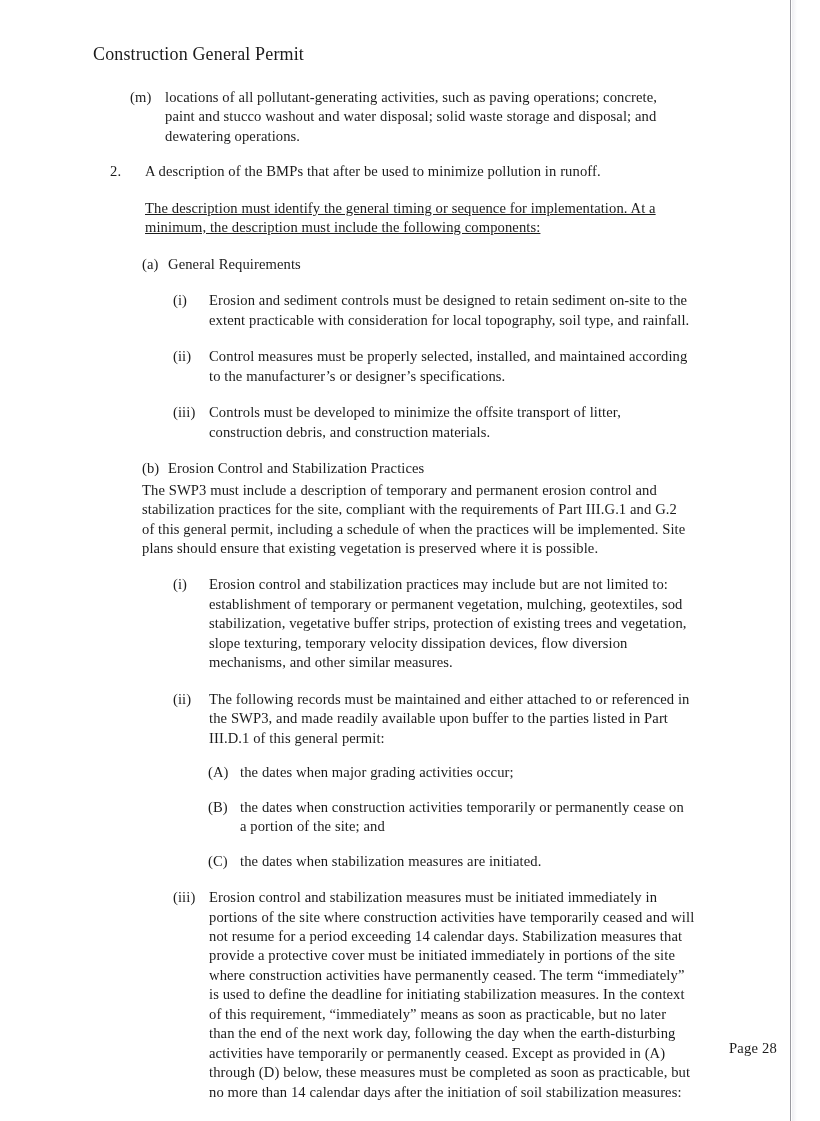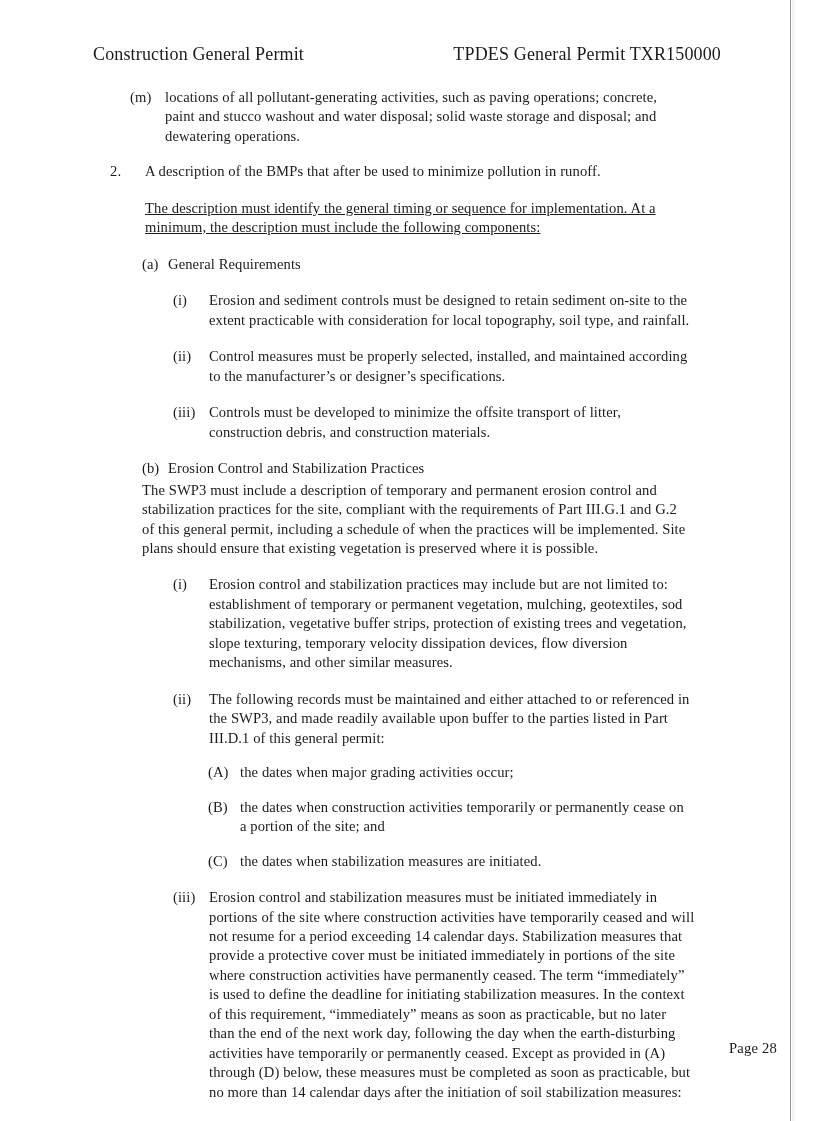--- a/index.html
+++ b/index.html
@@ -120,21 +120,20 @@
     padding-left: 31px;
   }
 </style>
 </head>
 <body>
 
 <div id="page">
 
   <div class="header">
     <span>Construction General Permit</span>
-    <span>TPDES General Permit TXR150000</span>
   </div>
 
   <div class="body">
 
     <div class="blk lvl-m row">
       <span class="marker">(m)</span>
       <span class="txt">locations of all pollutant-generating activities, such as paving operations; concrete, paint and stucco washout and water disposal; solid waste storage and disposal; and dewatering operations.</span>
     </div>
 
     <div class="blk lvl-num row">

